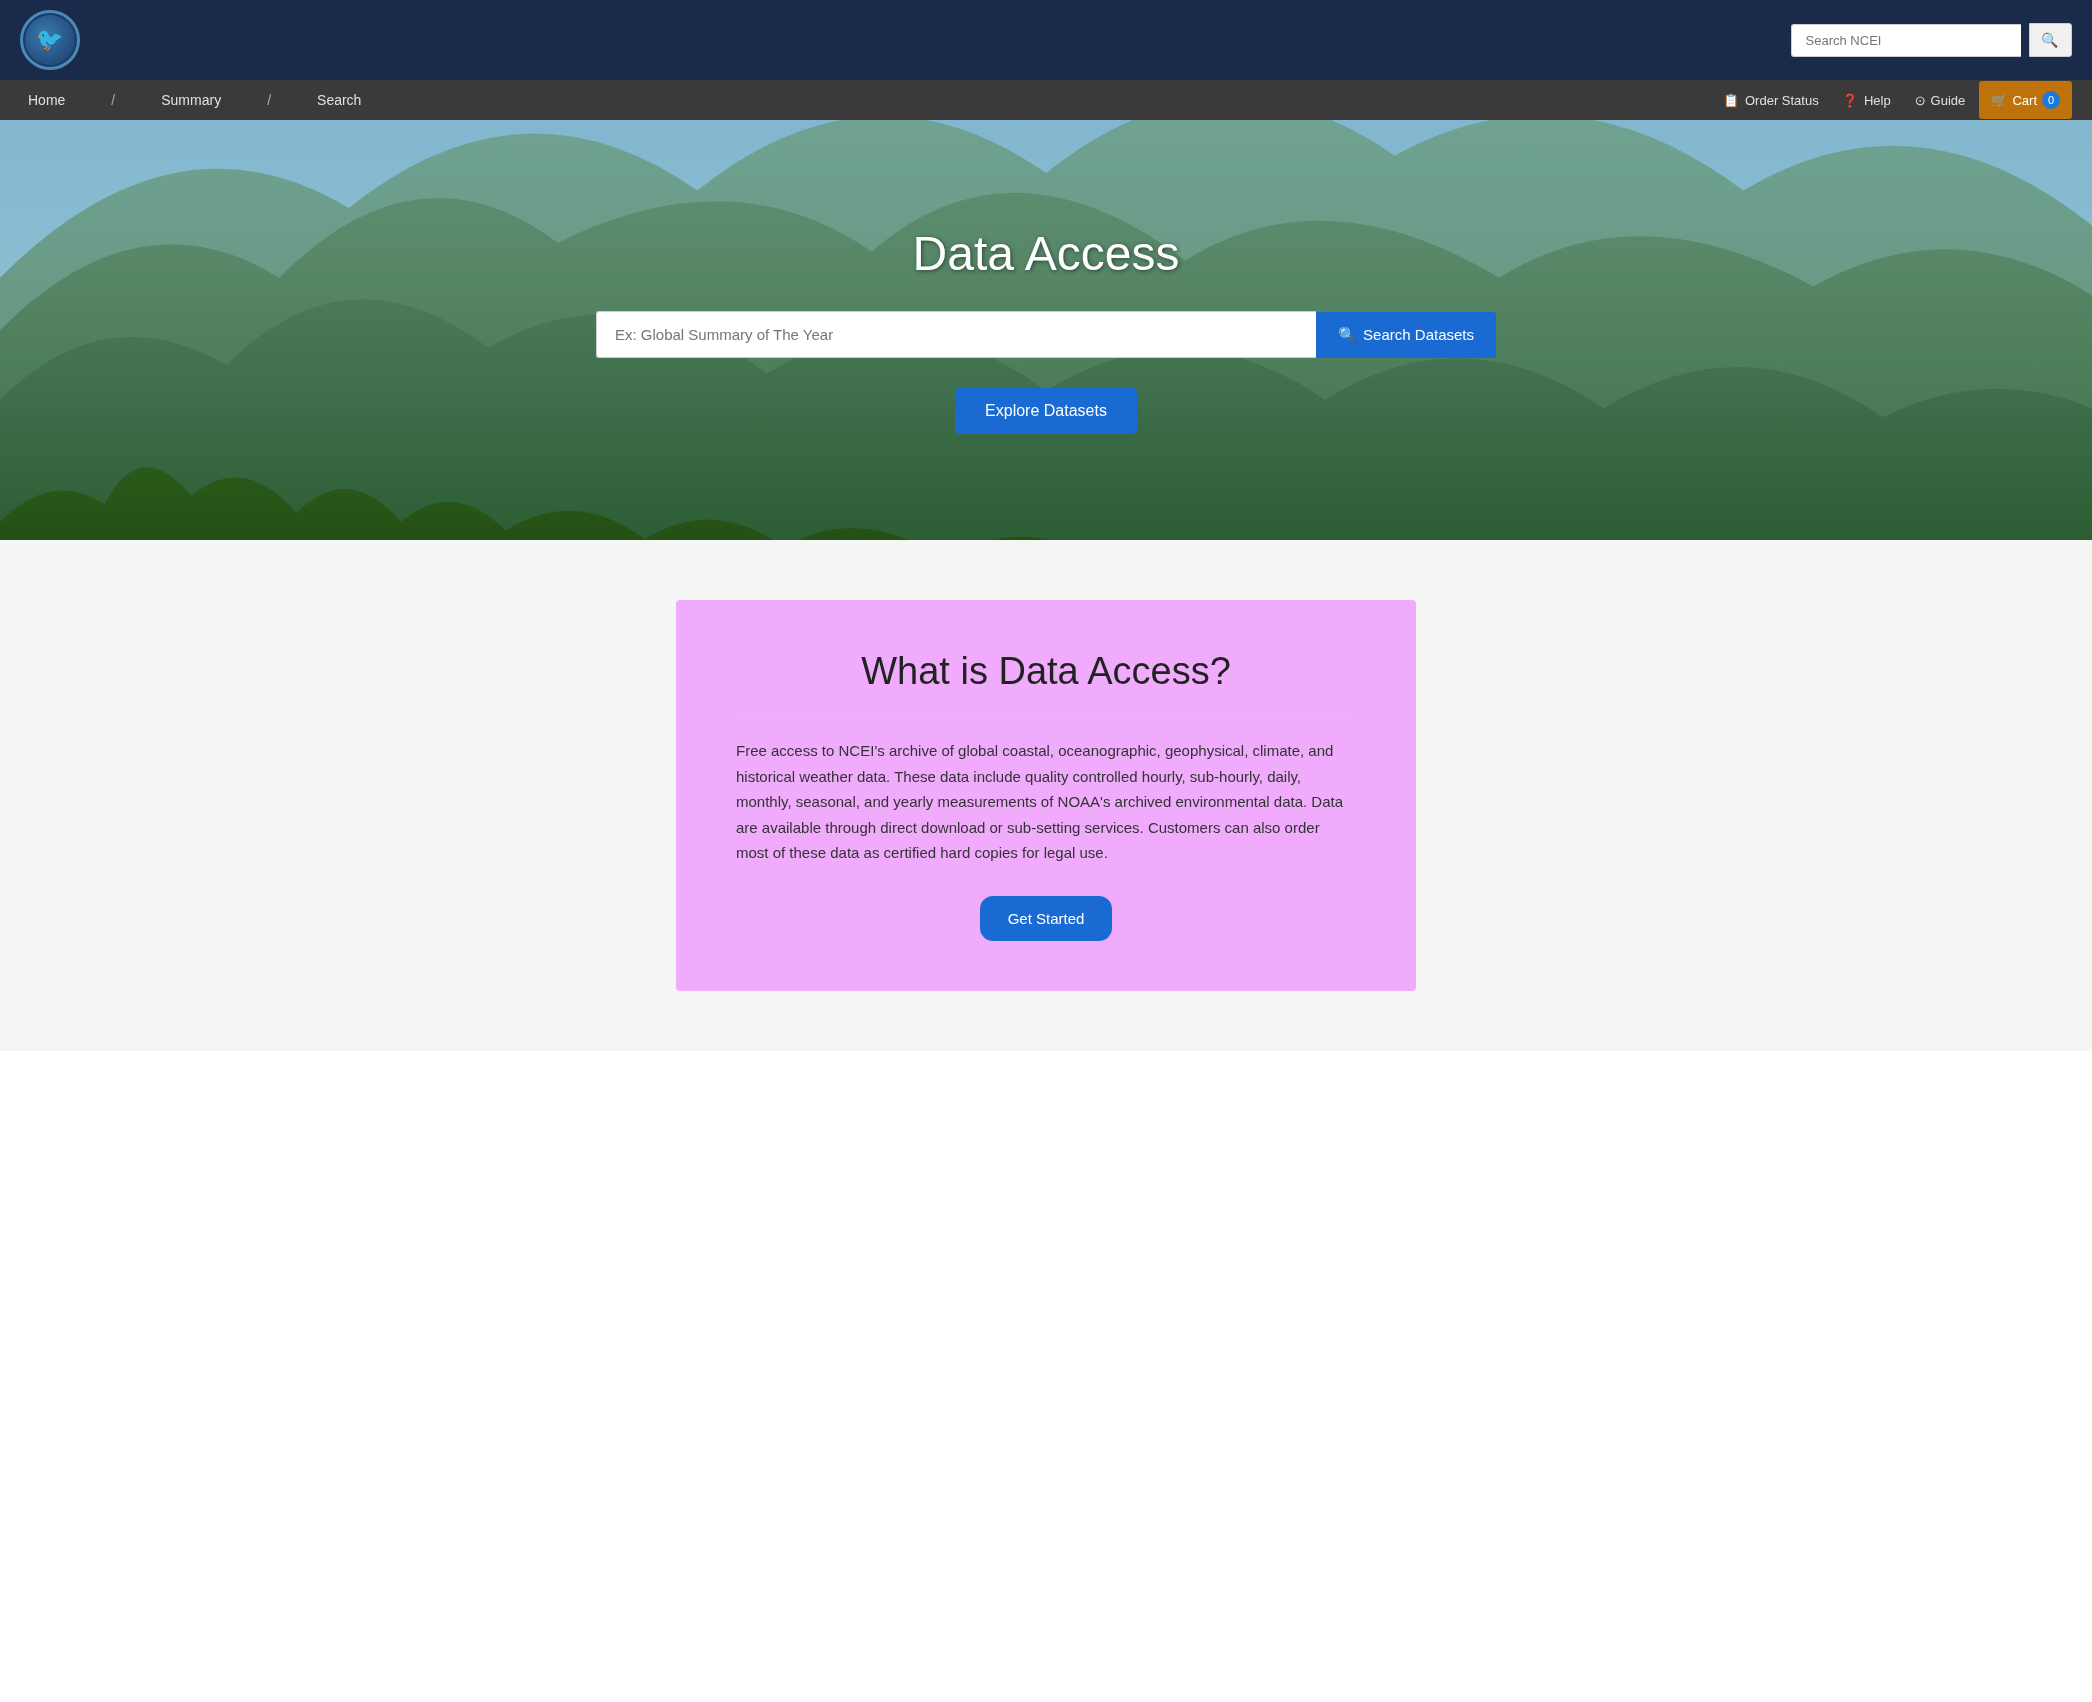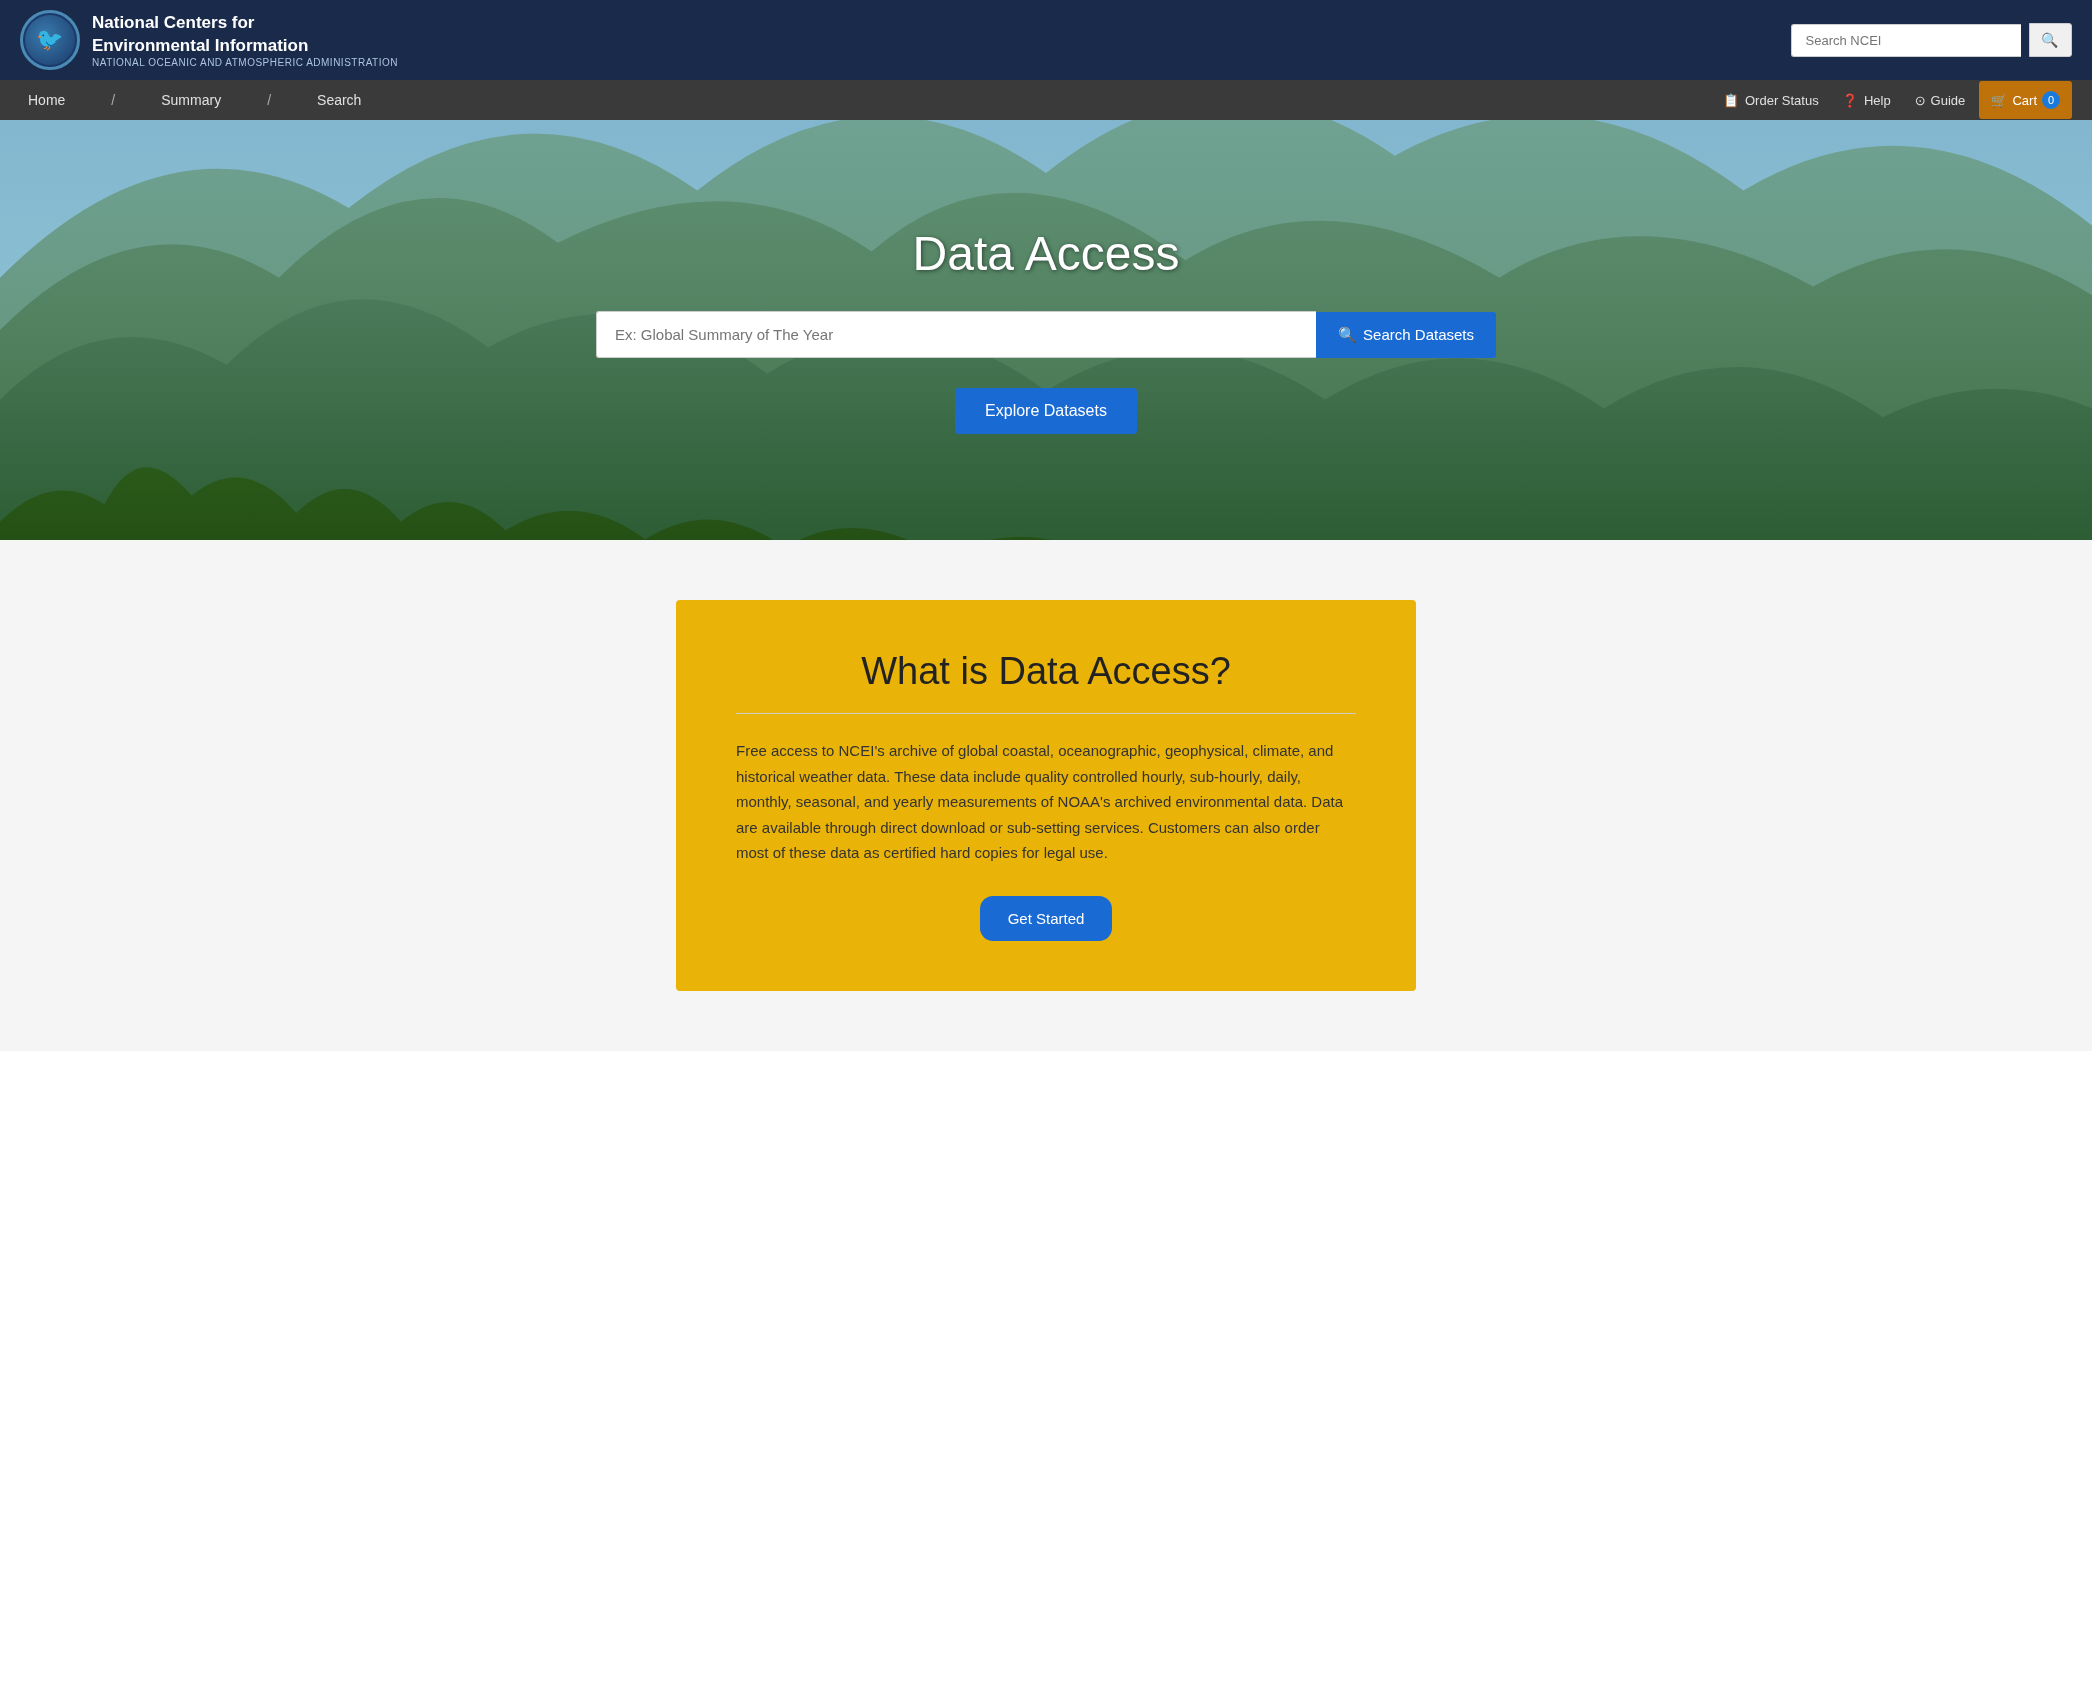--- a/index.html
+++ b/index.html
@@ -236,21 +236,21 @@
     }
 
     
     .info-section {
       background: #f5f5f5;
       padding: 60px 20px;
       display: flex;
       justify-content: center;
     }
     .info-card {
-      background: #eab308;
+      background: #f0abfc;
       border-radius: 4px;
       max-width: 740px;
       width: 100%;
       padding: 50px 60px;
       text-align: center;
     }
     .info-card h2 {
       font-size: 38px;
       font-weight: normal;
       color: #222;
@@ -280,27 +280,20 @@
   </style>
 </head>
 <body>
 
 <header class="header">
   <div class="header-logo">
     <div class="noaa-logo-circle">
       <div class="noaa-logo-inner">
         <span class="noaa-bird">🐦</span>
       </div>
-    </div>
-    <div class="header-title">
-      <div class="main-title">
-        <span>National Centers for</span><br>
-        <span>Environmental Information</span>
-      </div>
-      <div class="sub-title">National Oceanic and Atmospheric Administration</div>
     </div>
   </div>
   <div class="header-search">
     <input type="text" placeholder="Search NCEI" style="">
     <button>🔍</button>
   </div>
 </header>
 
 <nav class="navbar">
   <div class="navbar-left">

